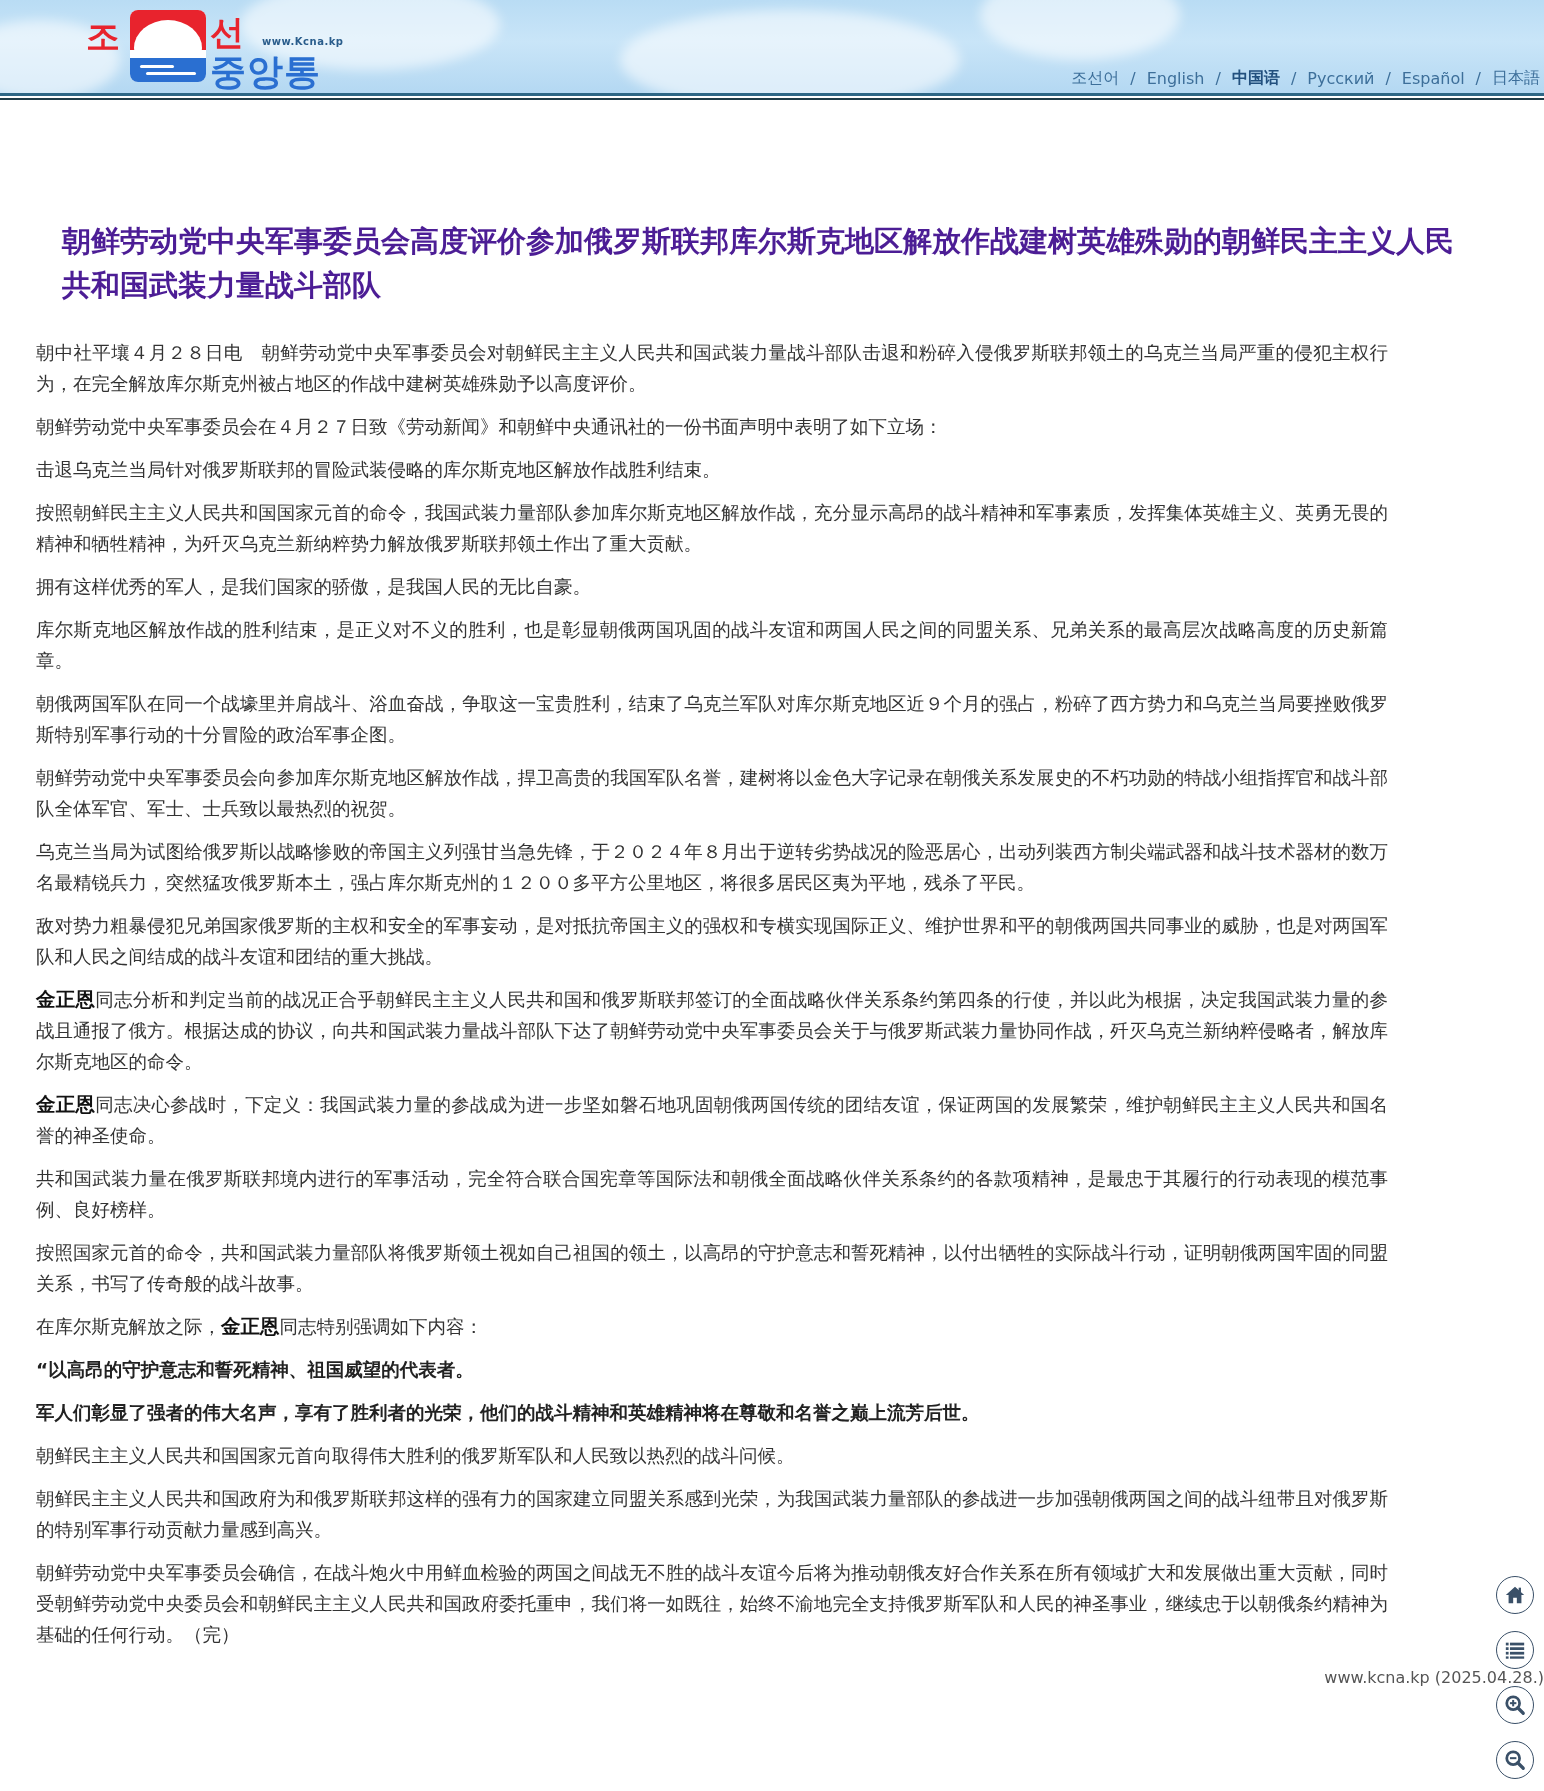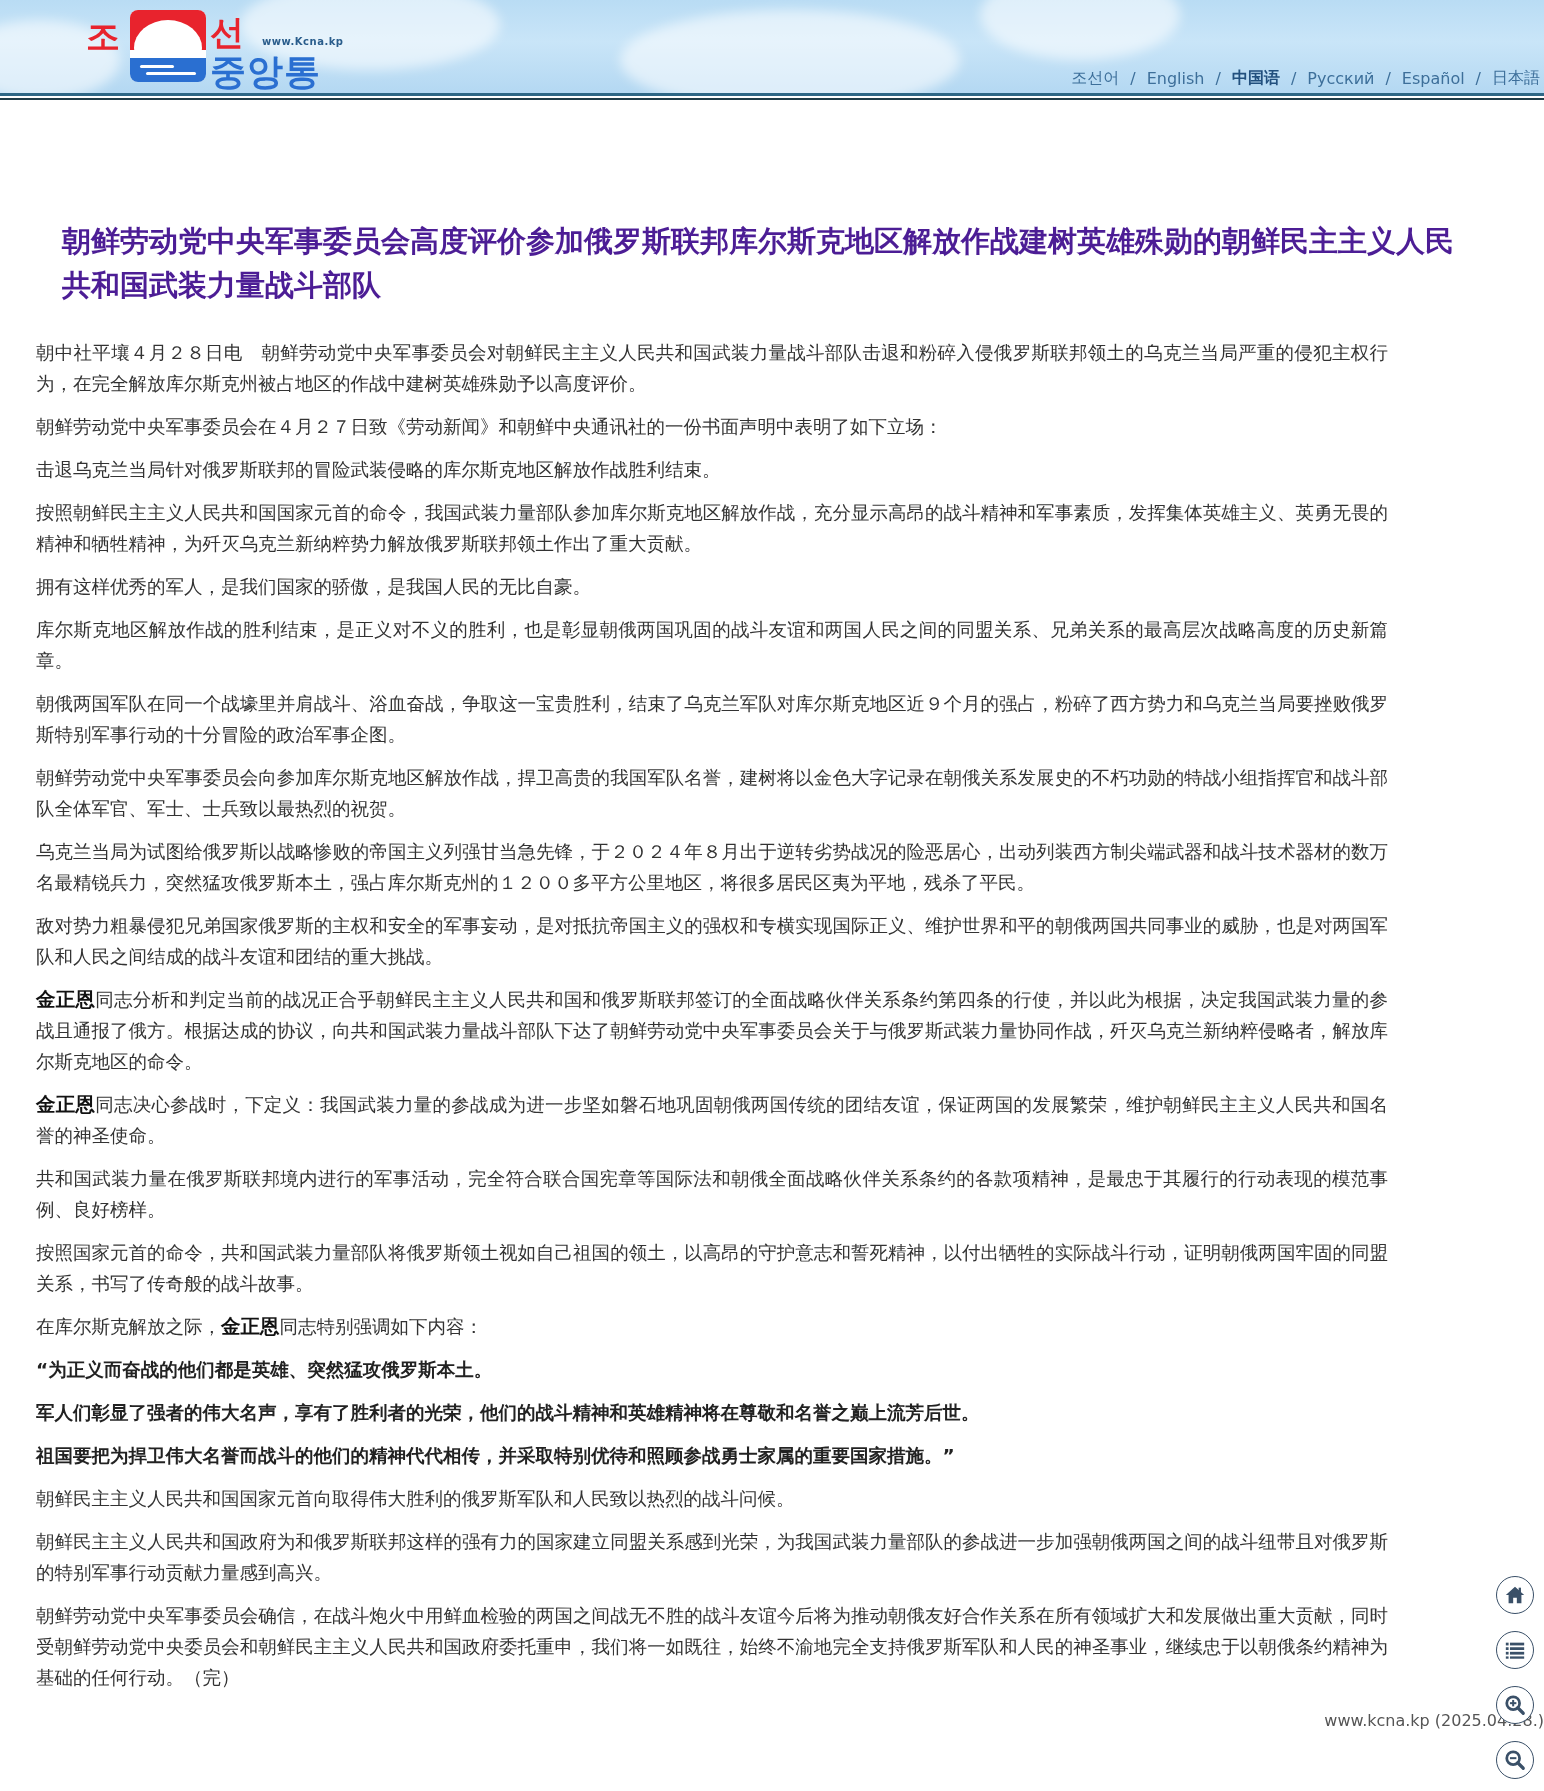--- a/index.html
+++ b/index.html
@@ -103,23 +103,22 @@
   <p>库尔斯克地区解放作战的胜利结束，是正义对不义的胜利，也是彰显朝俄两国巩固的战斗友谊和两国人民之间的同盟关系、兄弟关系的最高层次战略高度的历史新篇章。</p>
   <p>朝俄两国军队在同一个战壕里并肩战斗、浴血奋战，争取这一宝贵胜利，结束了乌克兰军队对库尔斯克地区近９个月的强占，粉碎了西方势力和乌克兰当局要挫败俄罗斯特别军事行动的十分冒险的政治军事企图。</p>
   <p>朝鲜劳动党中央军事委员会向参加库尔斯克地区解放作战，捍卫高贵的我国军队名誉，建树将以金色大字记录在朝俄关系发展史的不朽功勋的特战小组指挥官和战斗部队全体军官、军士、士兵致以最热烈的祝贺。</p>
   <p>乌克兰当局为试图给俄罗斯以战略惨败的帝国主义列强甘当急先锋，于２０２４年８月出于逆转劣势战况的险恶居心，出动列装西方制尖端武器和战斗技术器材的数万名最精锐兵力，突然猛攻俄罗斯本土，强占库尔斯克州的１２００多平方公里地区，将很多居民区夷为平地，残杀了平民。</p>
   <p>敌对势力粗暴侵犯兄弟国家俄罗斯的主权和安全的军事妄动，是对抵抗帝国主义的强权和专横实现国际正义、维护世界和平的朝俄两国共同事业的威胁，也是对两国军队和人民之间结成的战斗友谊和团结的重大挑战。</p>
   <p><span class="name">金正恩</span><span>同志分析和判定当前的战况正合乎朝鲜民主主义人民共和国和俄罗斯联邦签订的全面战略伙伴关系条约第四条的行使，并以此为根据，决定我国武装力量的参战且通报了俄方。根据达成的协议，向共和国武装力量战斗部队下达了朝鲜劳动党中央军事委员会关于与俄罗斯武装力量协同作战，歼灭乌克兰新纳粹侵略者，解放库尔斯克地区的命令。</span></p>
   <p><span class="name">金正恩</span><span>同志决心参战时，下定义：我国武装力量的参战成为进一步坚如磐石地巩固朝俄两国传统的团结友谊，保证两国的发展繁荣，维护朝鲜民主主义人民共和国名誉的神圣使命。</span></p>
   <p>共和国武装力量在俄罗斯联邦境内进行的军事活动，完全符合联合国宪章等国际法和朝俄全面战略伙伴关系条约的各款项精神，是最忠于其履行的行动表现的模范事例、良好榜样。</p>
   <p>按照国家元首的命令，共和国武装力量部队将俄罗斯领土视如自己祖国的领土，以高昂的守护意志和誓死精神，以付出牺牲的实际战斗行动，证明朝俄两国牢固的同盟关系，书写了传奇般的战斗故事。</p>
   <p><span>在库尔斯克解放之际，</span><span class="name">金正恩</span><span>同志特别强调如下内容：</span></p>
-  <p class="bold">“为正义而奋战的他们都是英雄、突然猛攻俄罗斯本土。</p>
+  <p class="bold">“以高昂的守护意志和誓死精神、祖国威望的代表者。</p>
   <p class="bold">军人们彰显了强者的伟大名声，享有了胜利者的光荣，他们的战斗精神和英雄精神将在尊敬和名誉之巅上流芳后世。</p>
-  <p class="bold">祖国要把为捍卫伟大名誉而战斗的他们的精神代代相传，并采取特别优待和照顾参战勇士家属的重要国家措施。”</p>
   <p>朝鲜民主主义人民共和国国家元首向取得伟大胜利的俄罗斯军队和人民致以热烈的战斗问候。</p>
   <p>朝鲜民主主义人民共和国政府为和俄罗斯联邦这样的强有力的国家建立同盟关系感到光荣，为我国武装力量部队的参战进一步加强朝俄两国之间的战斗纽带且对俄罗斯的特别军事行动贡献力量感到高兴。</p>
   <p>朝鲜劳动党中央军事委员会确信，在战斗炮火中用鲜血检验的两国之间战无不胜的战斗友谊今后将为推动朝俄友好合作关系在所有领域扩大和发展做出重大贡献，同时受朝鲜劳动党中央委员会和朝鲜民主主义人民共和国政府委托重申，我们将一如既往，始终不渝地完全支持俄罗斯军队和人民的神圣事业，继续忠于以朝俄条约精神为基础的任何行动。（完）</p>
 </div>
 
 <div class="footer-source">www.kcna.kp (2025.04.28.)</div>
 
 <div class="float-nav">
   <div class="float-btn">
     <svg viewBox="0 0 24 24">

